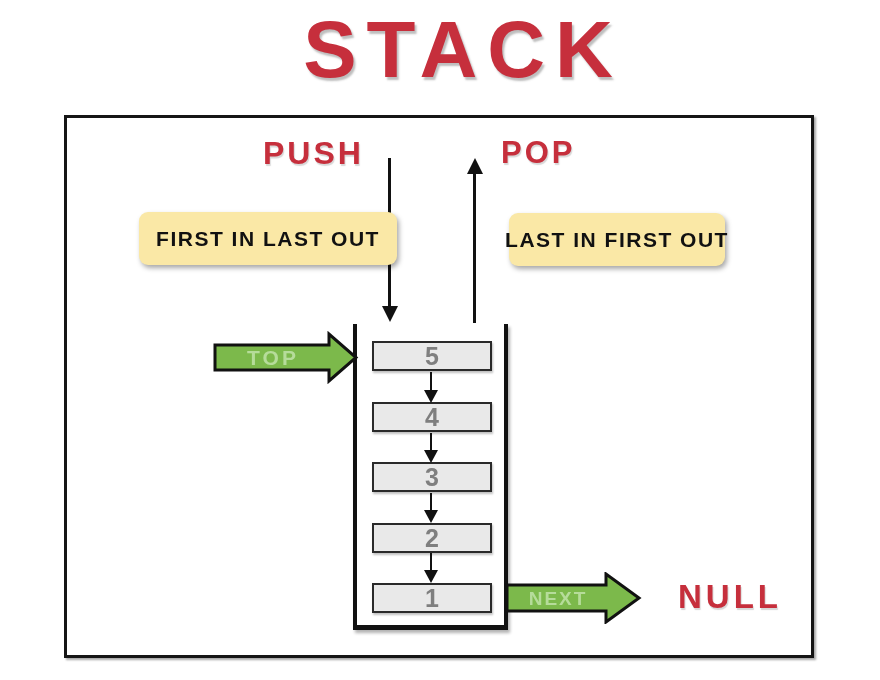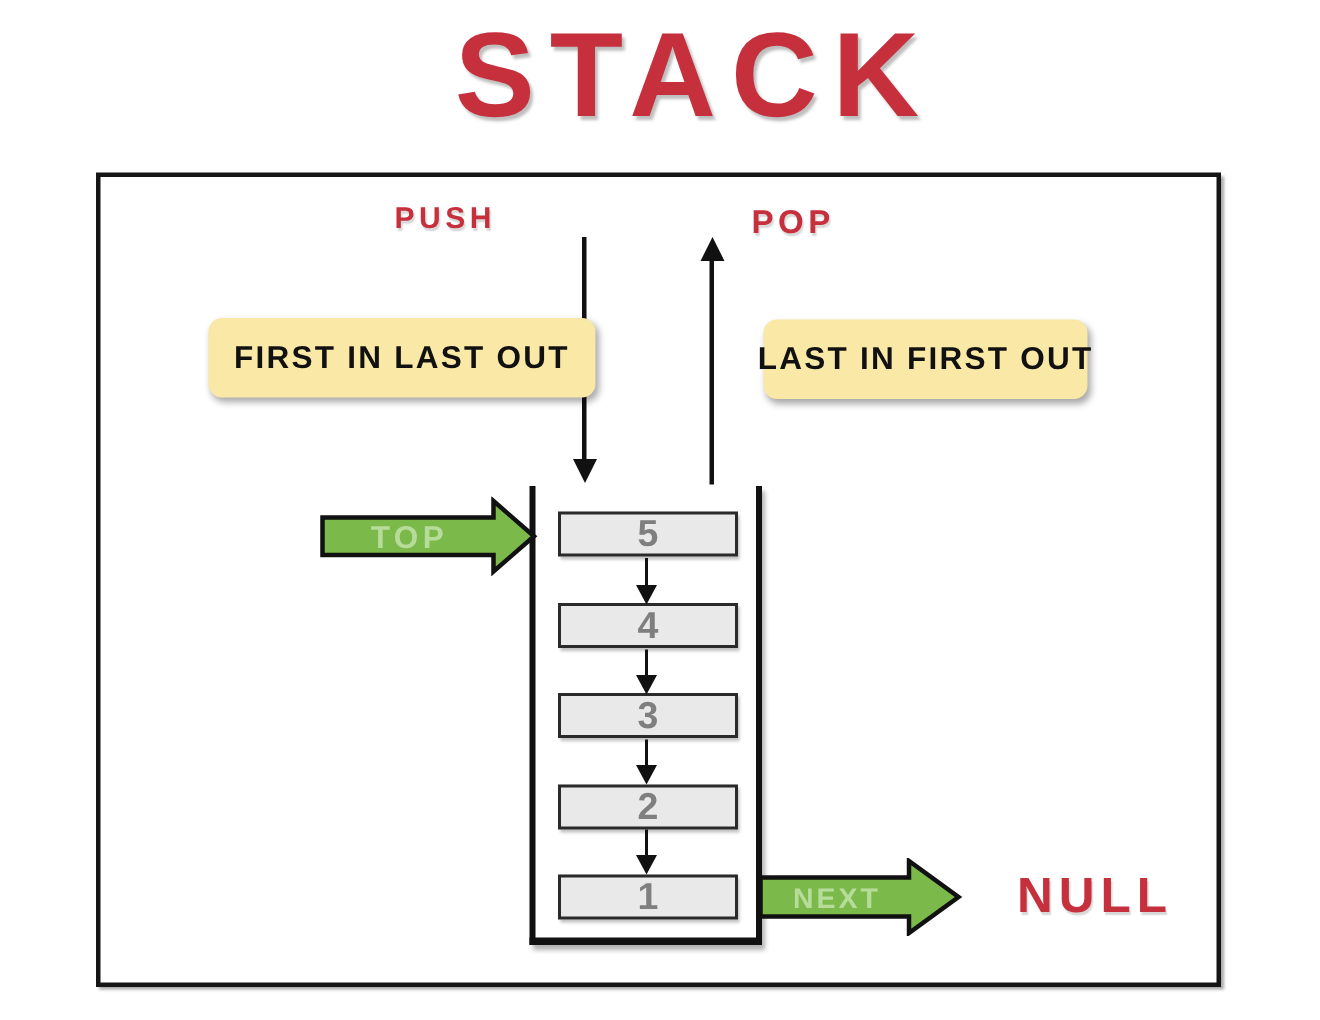--- a/index.html
+++ b/index.html
@@ -15,22 +15,22 @@
   }
   
   .outer-box {
     position:absolute; left:64px; top:115px; width:750px; height:543px;
     border:3px solid #151515; background:#ffffff;
     box-shadow:2px 2px 2px rgba(0,0,0,0.35);
     box-sizing:border-box;
   }
   
   .red-label { position:absolute; color:#C62F3C; font-weight:bold; text-shadow:1px 2px 1px rgba(140,140,140,0.35); }
-  .push-label { left:263px; top:135px; font-size:20px; letter-spacing:3px; }
-  .pop-label  { left:501px; top:135px; font-size:22px; letter-spacing:3px; }
+  .push-label { left:263px; top:135px; font-size:32px; letter-spacing:3px; }
+  .pop-label  { left:501px; top:135px; font-size:31px; letter-spacing:3px; }
   .null-label { left:678px; top:578px; font-size:33px; letter-spacing:4px; }
   
   .vline { position:absolute; width:3px; background:#111; }
   .push-line { left:388px; top:158px; height:149px; }
   .pop-line  { left:473px; top:174px; height:149px; }
   .head-down {
     position:absolute; width:0; height:0;
     border-left:8px solid transparent; border-right:8px solid transparent;
     border-top:16px solid #111; left:382px; top:306px;
   }

